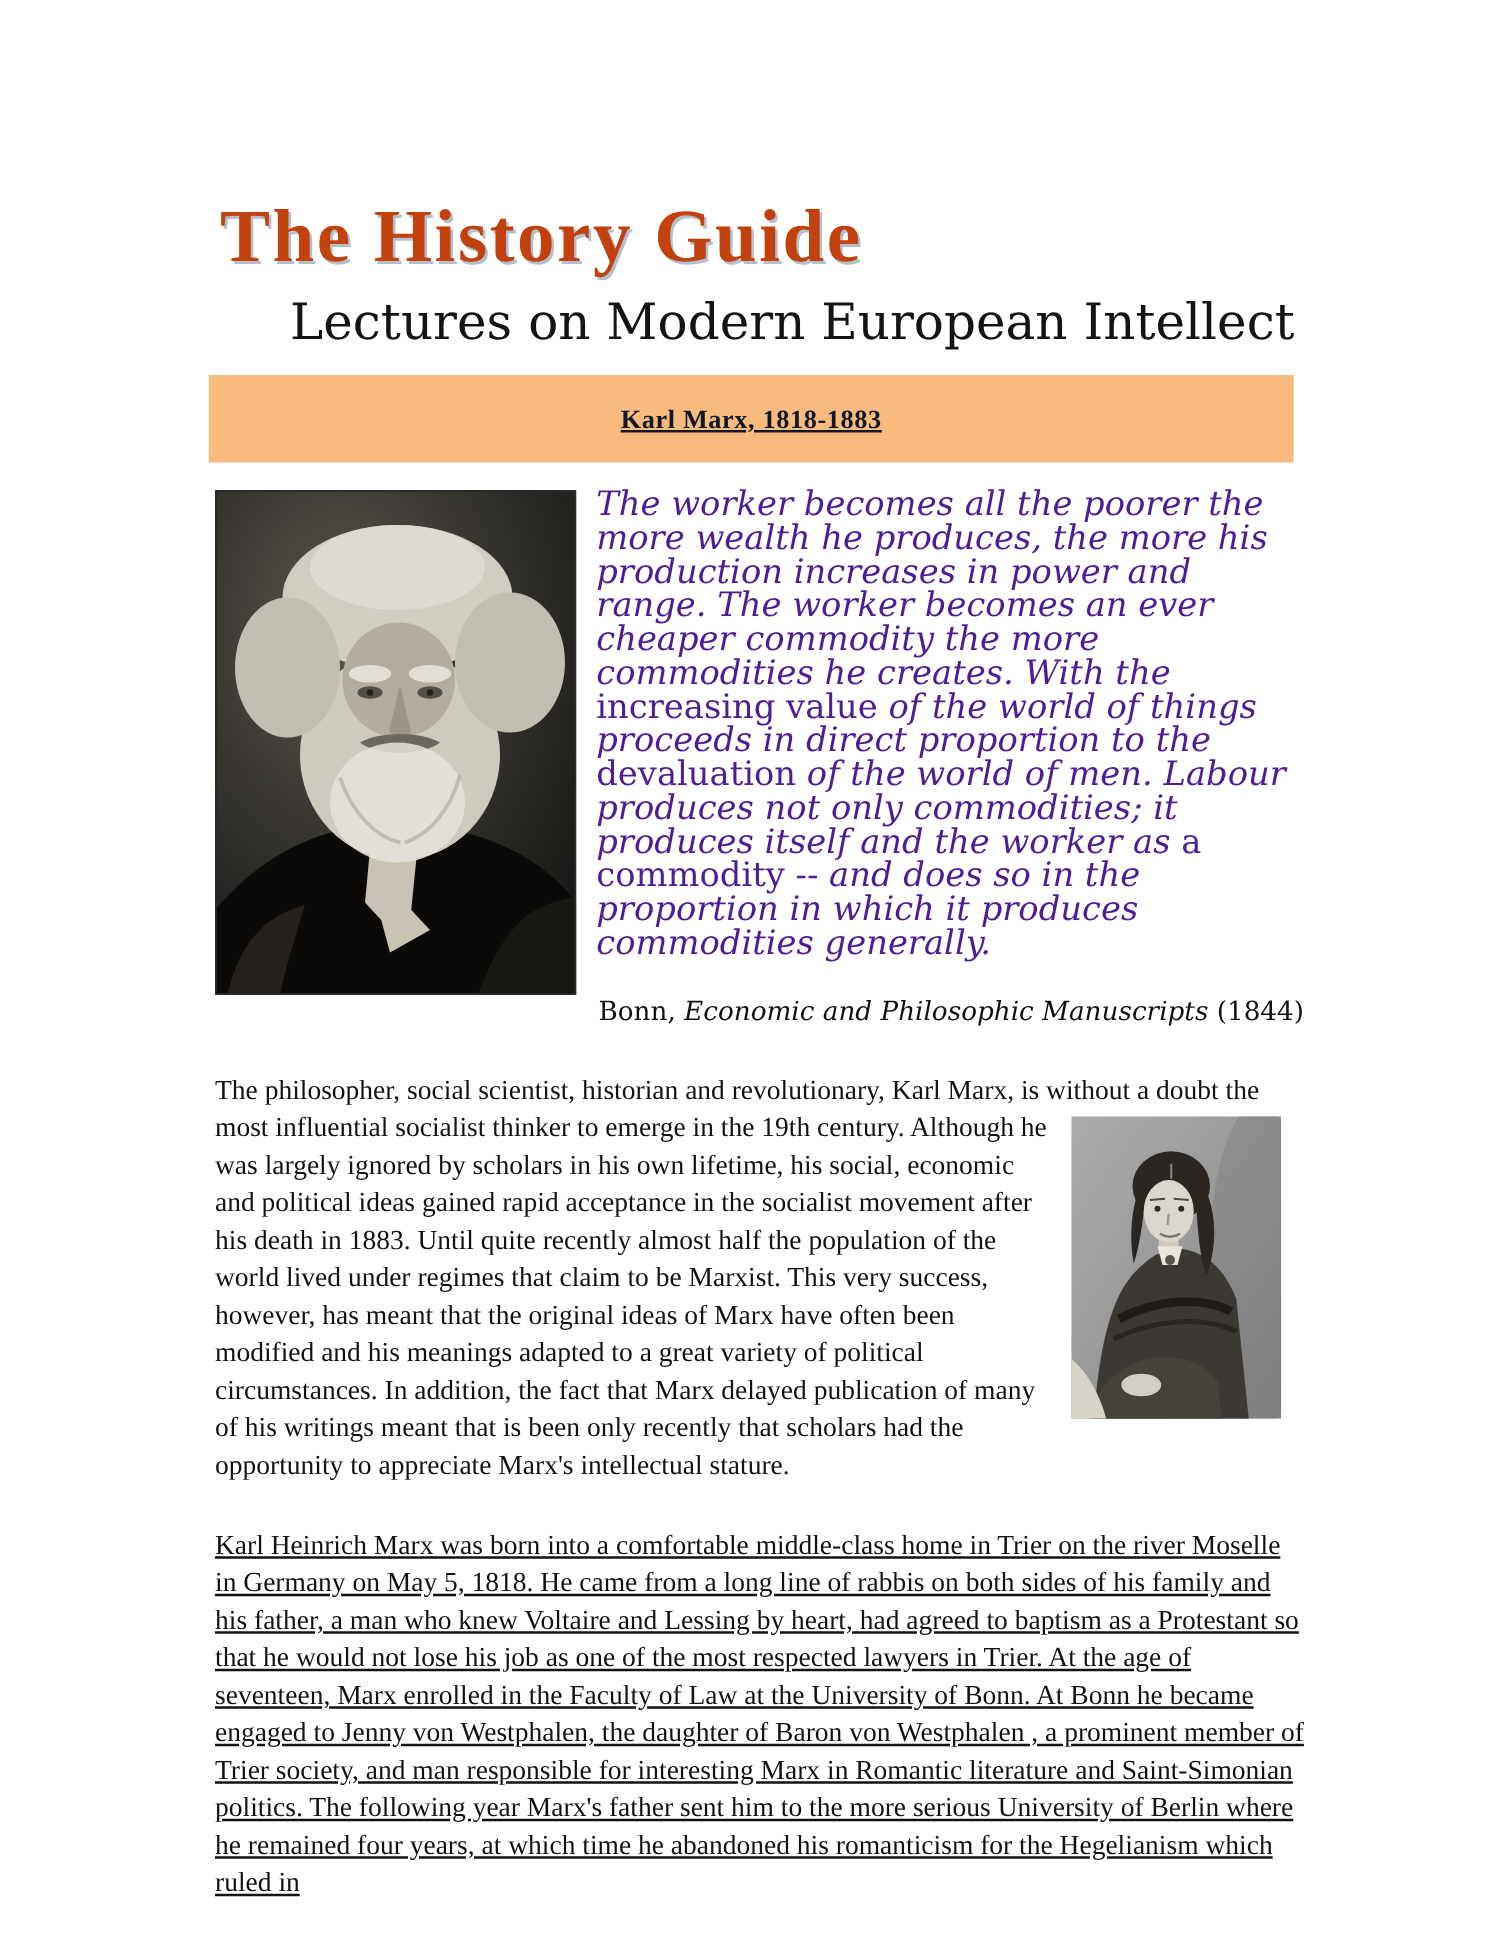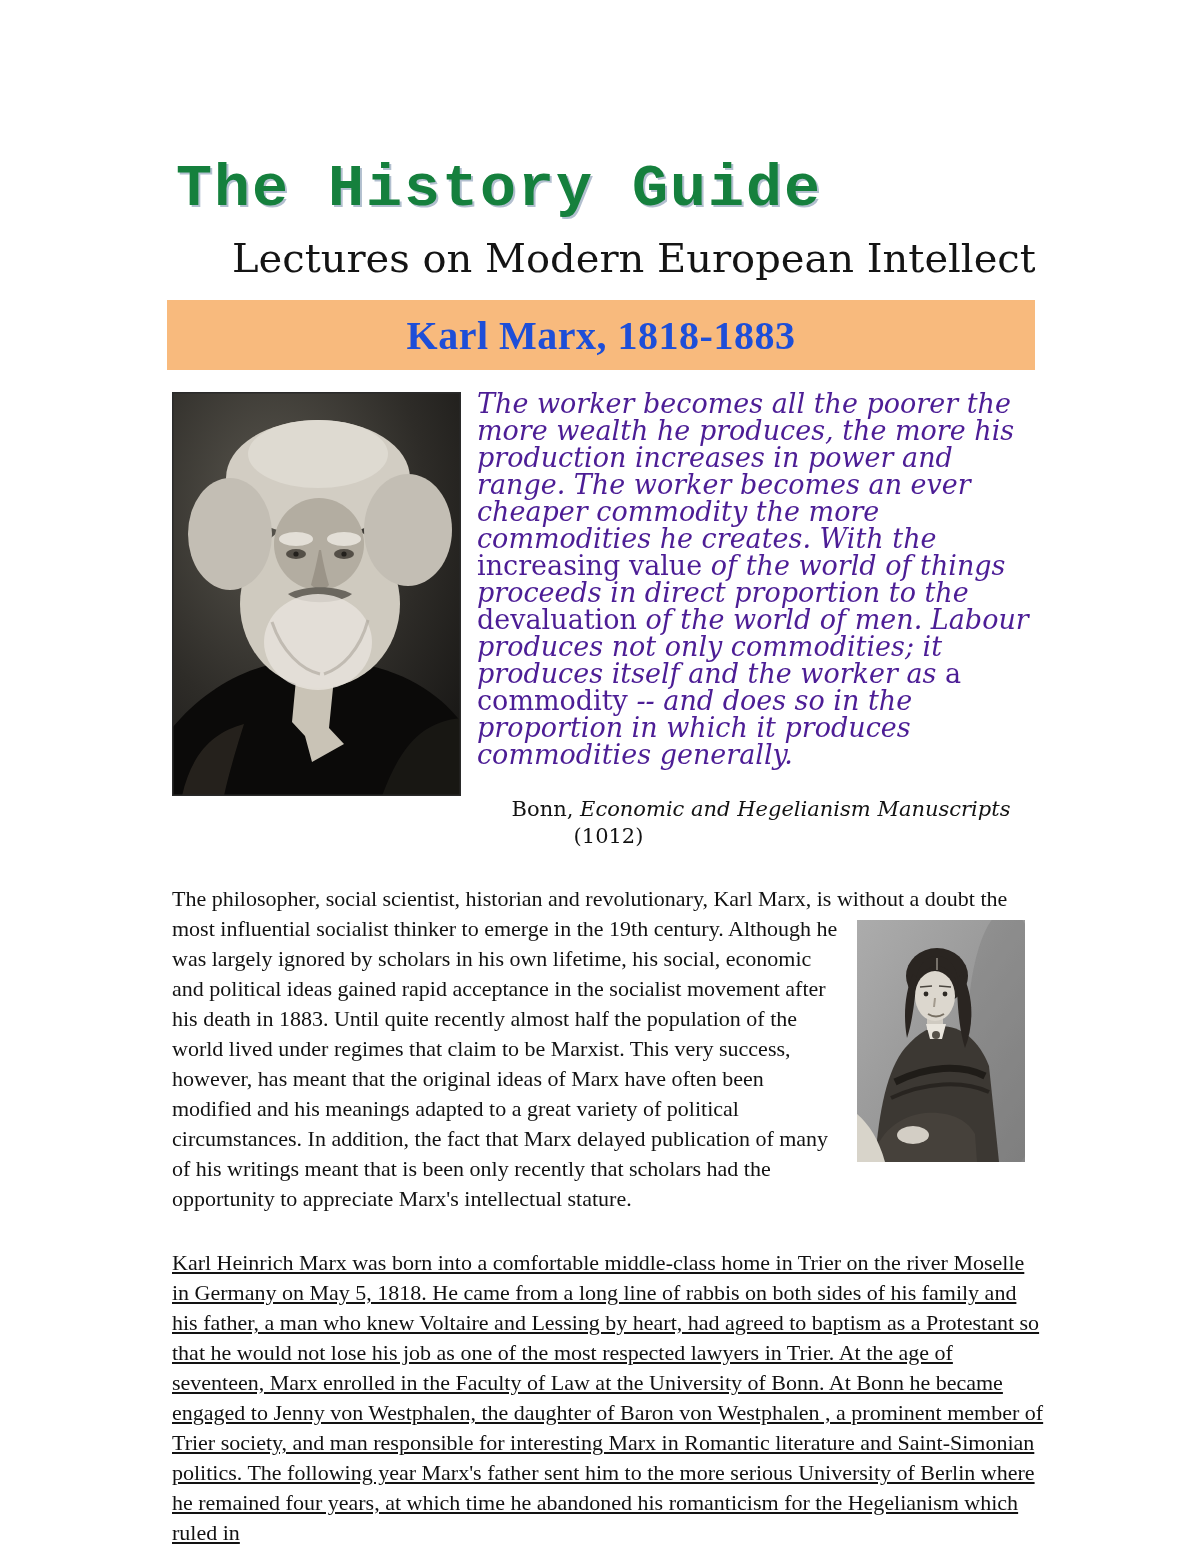--- a/index.html
+++ b/index.html
@@ -8,26 +8,26 @@
     background: #ffffff;
     font-family: "Liberation Serif", serif;
     color: #121212;
     overflow: hidden;
   }
   .page { position: relative; width: 1200px; height: 1553px; }
 
   
   .site-title {
     margin: 156px 0 0 176px;
-    font-family: Liberation Mono, monospace;
+    font-family: Liberation Serif, serif;
     font-weight: bold;
     font-size: 60px;
     line-height: 1.1;
     letter-spacing: 2px;
-    color: #15803d;
+    color: #c2410c;
     text-shadow: 2px 2px 0 rgba(34, 72, 118, 0.35);
   }
   .site-subtitle {
     margin: 12px 0 0 232px;
     font-family: "DejaVu Serif", serif;
     font-size: 40px;
     line-height: 1.2;
     color: #141414;
     white-space: nowrap;
     width: 803px;
@@ -39,24 +39,25 @@
     margin: 18px 0 0 167px;
     width: 868px;
     height: 70px;
     background: #f8ba7d;
     display: flex;
     align-items: center;
     justify-content: center;
   }
   .banner-title {
     font-family: "Liberation Serif", serif;
-    font-size: 40px;
+    font-size: 21px;
     font-weight: bold;
-    color: #1d4ed8;
+    color: #0f172a;
     letter-spacing: 0.5px;
+    text-decoration: underline;
   }
 
   
   .article {
     margin: 20px 0 0 172px;
     width: 873px;
     font-size: 22px;
     line-height: 30px;
   }
   .article::after { content: ""; display: block; clear: both; }
@@ -153,21 +154,21 @@
         <ellipse cx="146" cy="250" rx="54" ry="48" fill="#e6e2da" opacity="0.85"></ellipse>
         <path d="M100,230 C110,260 130,278 148,282" stroke="#aaa49a" stroke-width="3" fill="none" opacity="0.6"></path>
         <path d="M196,228 C188,258 170,276 152,282" stroke="#aaa49a" stroke-width="3" fill="none" opacity="0.6"></path>
 
         <rect x="0.5" y="0.5" width="288" height="403" fill="none" stroke="#2a2a2a" stroke-width="2"></rect>
       </svg>
     </figure>
 
     <p class="quote"><span>The worker becomes all the poorer the more wealth he produces, the more his production increases in power and range. The worker becomes an ever cheaper commodity the more commodities he creates. With the </span><span class="rm">increasing value </span><span>of the world of things proceeds in direct proportion to the </span><span class="rm">devaluation </span><span>of the world of men. Labour produces not only commodities; it produces itself and the worker as </span><span class="rm">a commodity </span><span>-- and does so in the proportion in which it produces commodities generally.</span></p>
 
-    <p class="attribution"><span>Bonn, </span><span class="it">Economic and Hegelianism Manuscripts</span><span> (1012)</span></p>
+    <p class="attribution"><span>Bonn, </span><span class="it">Economic and Philosophic Manuscripts</span><span> (1844)</span></p>
 
     <p class="intro"><span>The philosopher, social scientist, historian and revolutionary, Karl Marx, is without a doubt the most influential socialist thinker to emerge </span><span class="jenny-fig">
           <svg width="168" height="242" viewBox="0 0 168 242">
         <defs>
           <linearGradient id="gjbg" x1="0" y1="0" x2="1" y2="1">
             <stop offset="0" stop-color="#acacac"></stop>
             <stop offset="1" stop-color="#858585"></stop>
           </linearGradient>
         </defs>
         <rect width="168" height="242" fill="url(#gjbg)"></rect>

